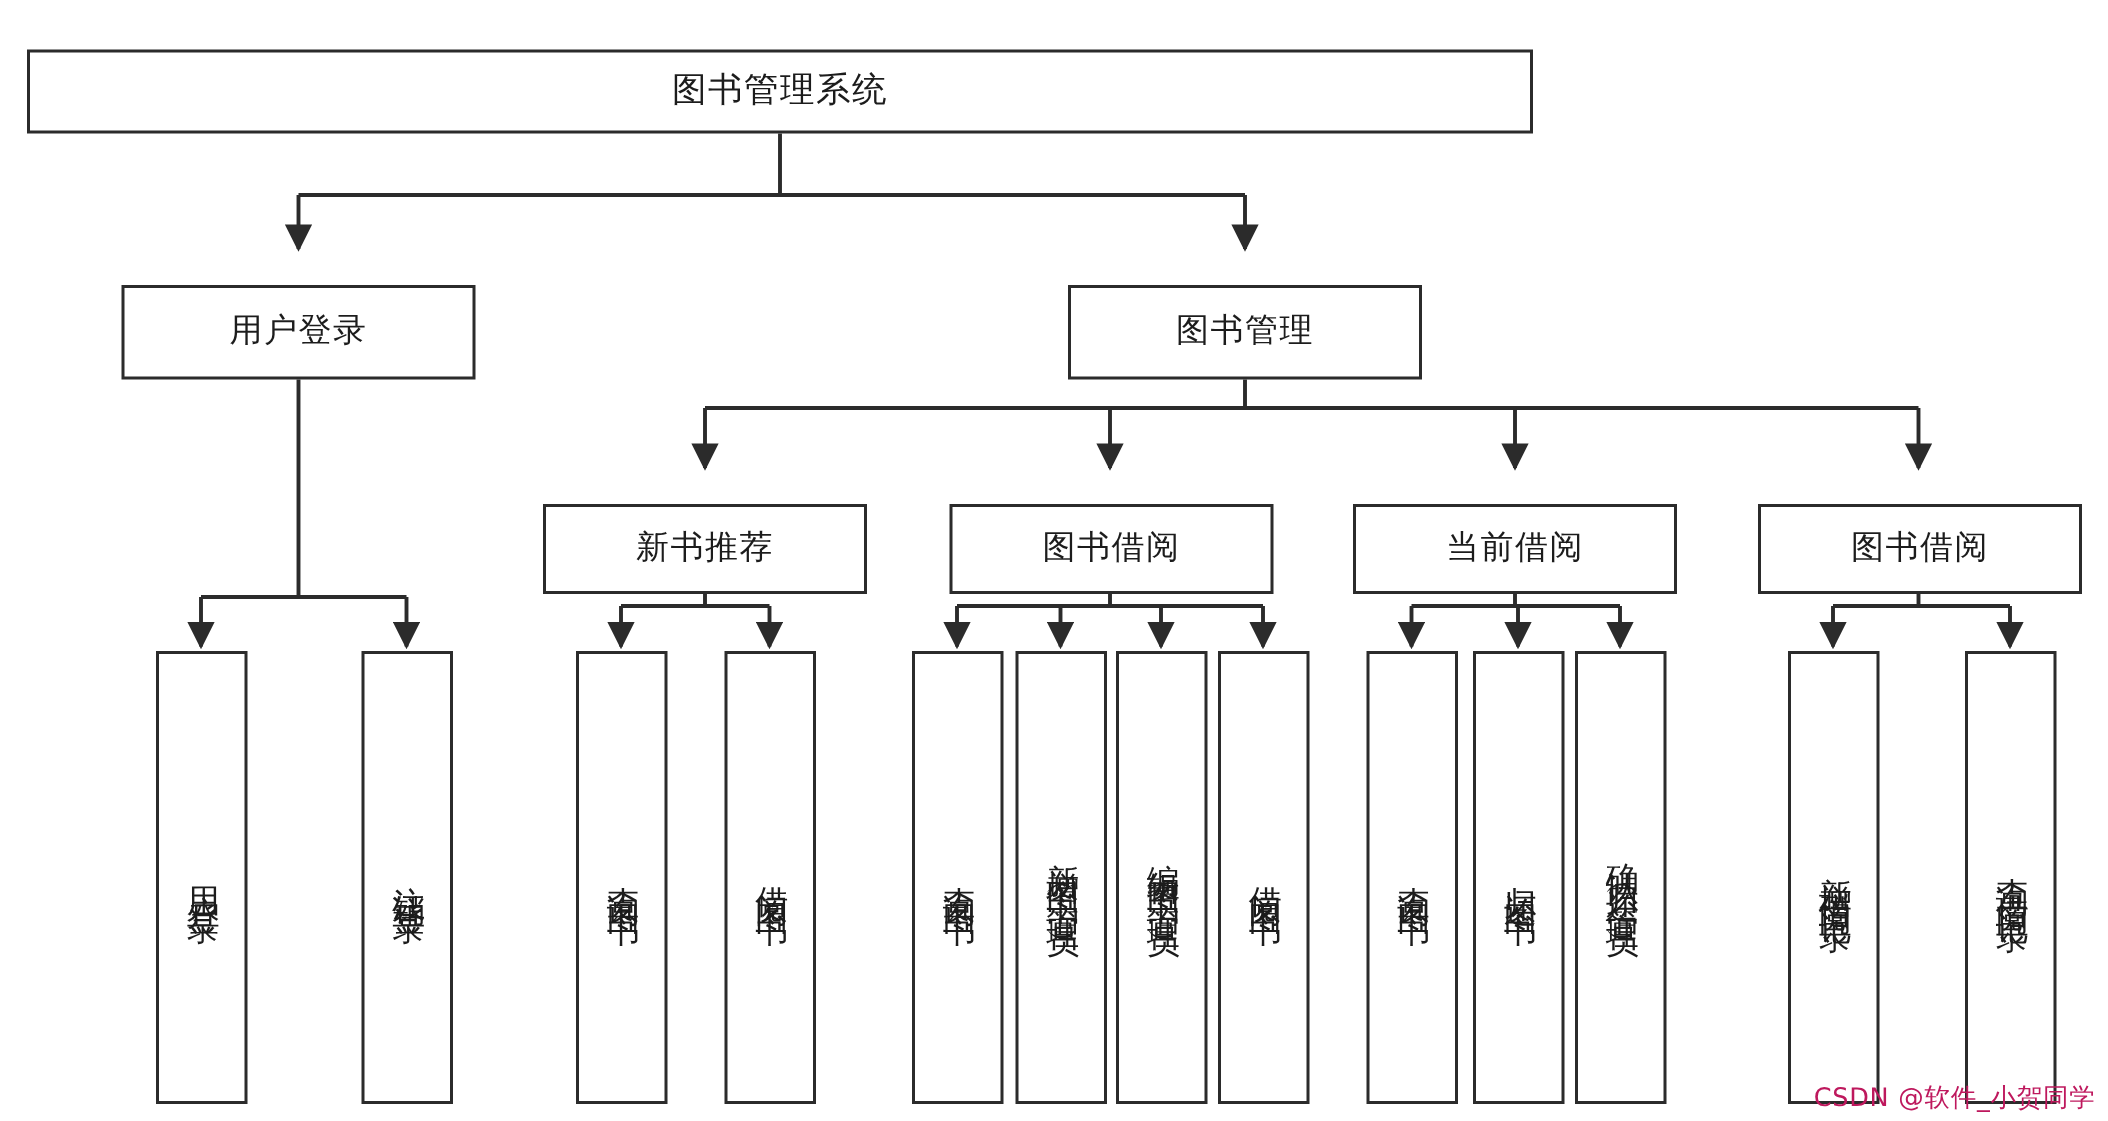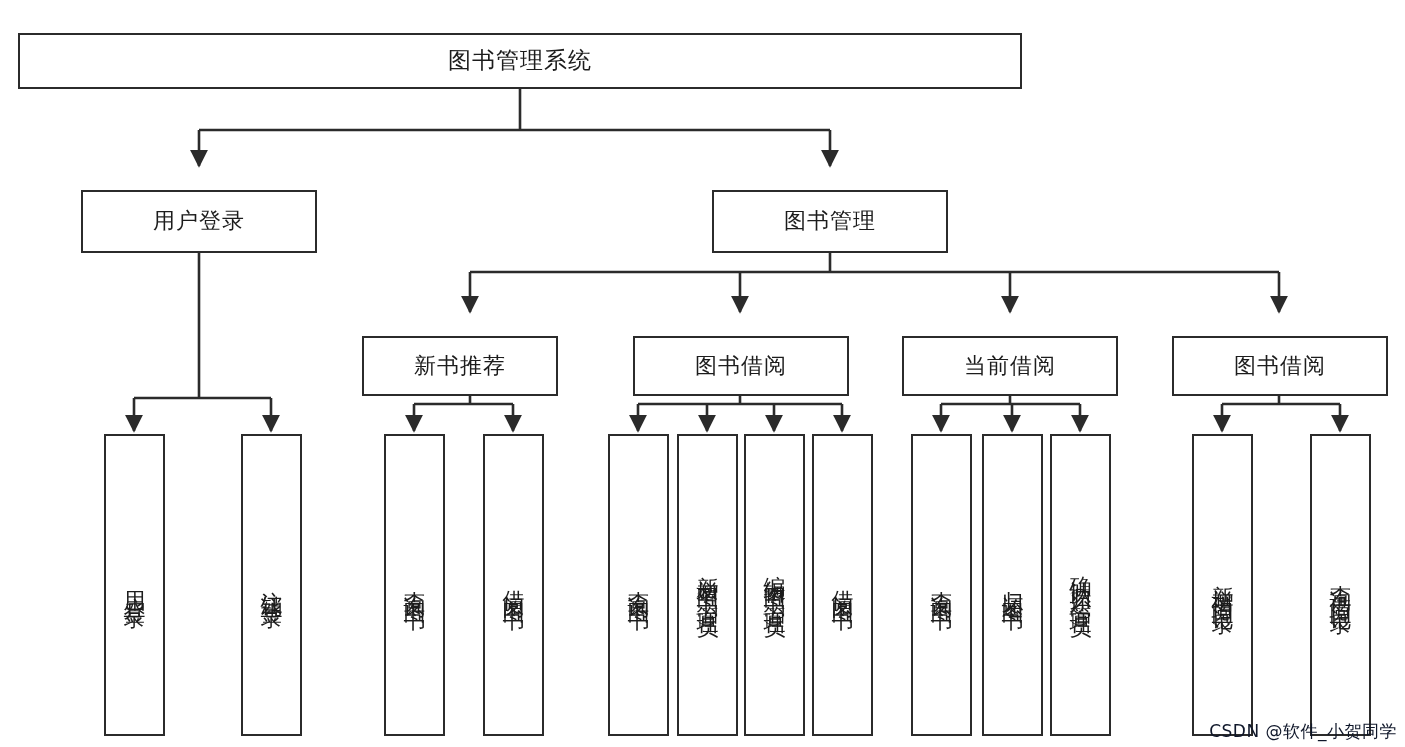--- a/index.html
+++ b/index.html
@@ -60,21 +60,21 @@
     writing-mode: vertical-rl;
     text-orientation: upright;
     white-space: nowrap;
     display: block;
   }
   #watermark {
     position: absolute;
     right: 8px;
     bottom: 4px;
     font-size: 17px;
-    color: #0f172a;
+    color: #be185d;
     letter-spacing: 0.5px;
     white-space: nowrap;
     user-select: none;
     text-align: center;
   }
 </style>
 </head>
 <body>
 
 <div id="diagram-root">
@@ -133,21 +133,21 @@
     <span>图书管理系统</span>
   </div>
 
   <div class="node node-h" style="left:81px; top:170px; width:236px; height:63px;">
     <span>用户登录</span>
   </div>
   <div class="node node-h" style="left:712px; top:170px; width:236px; height:63px;">
     <span>图书管理</span>
   </div>
 
-  <div class="node node-h" style="left:362px; top:316px; width:196px; height:60px;">
+  <div class="node node-h" style="left:362px; top:316px; width:216px; height:60px;">
     <span>新书推荐</span>
   </div>
   <div class="node node-h" style="left:902px; top:316px; width:216px; height:60px;">
     <span>当前借阅</span>
   </div>
   <div class="node node-h" style="left:633px; top:316px; width:216px; height:60px;">
     <span>图书借阅</span>
   </div>
   <div class="node node-h" style="left:1172px; top:316px; width:216px; height:60px;">
     <span>图书借阅</span>

